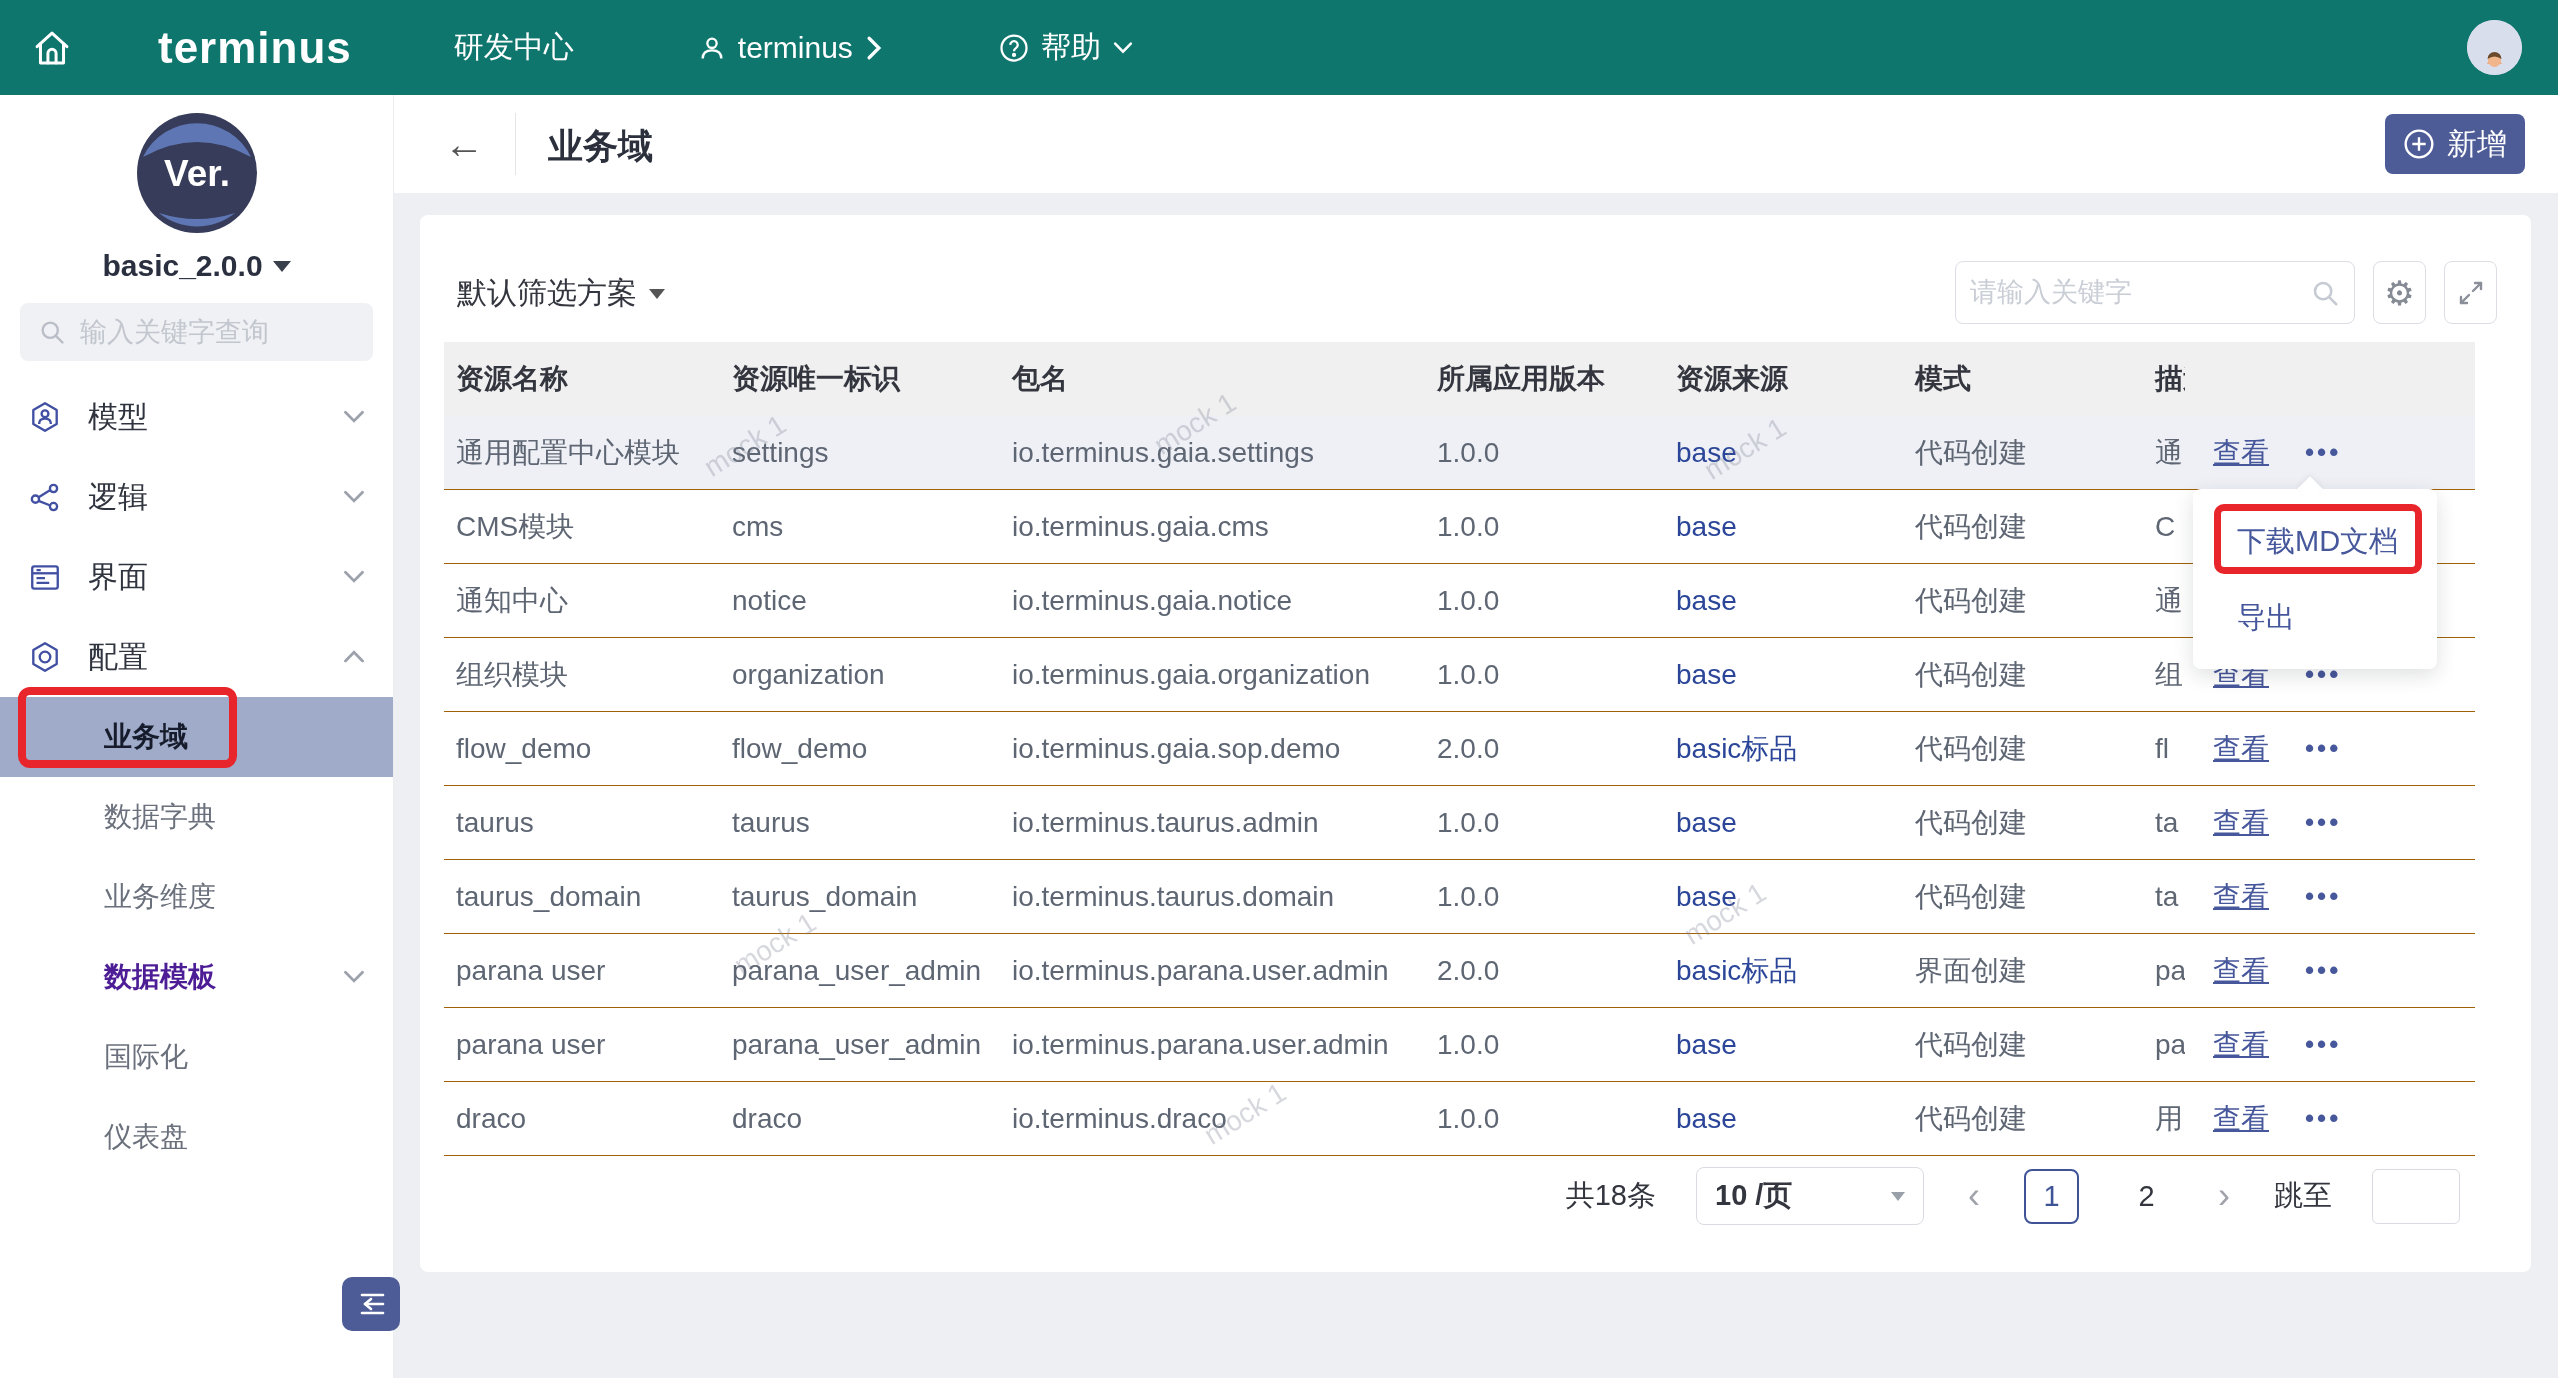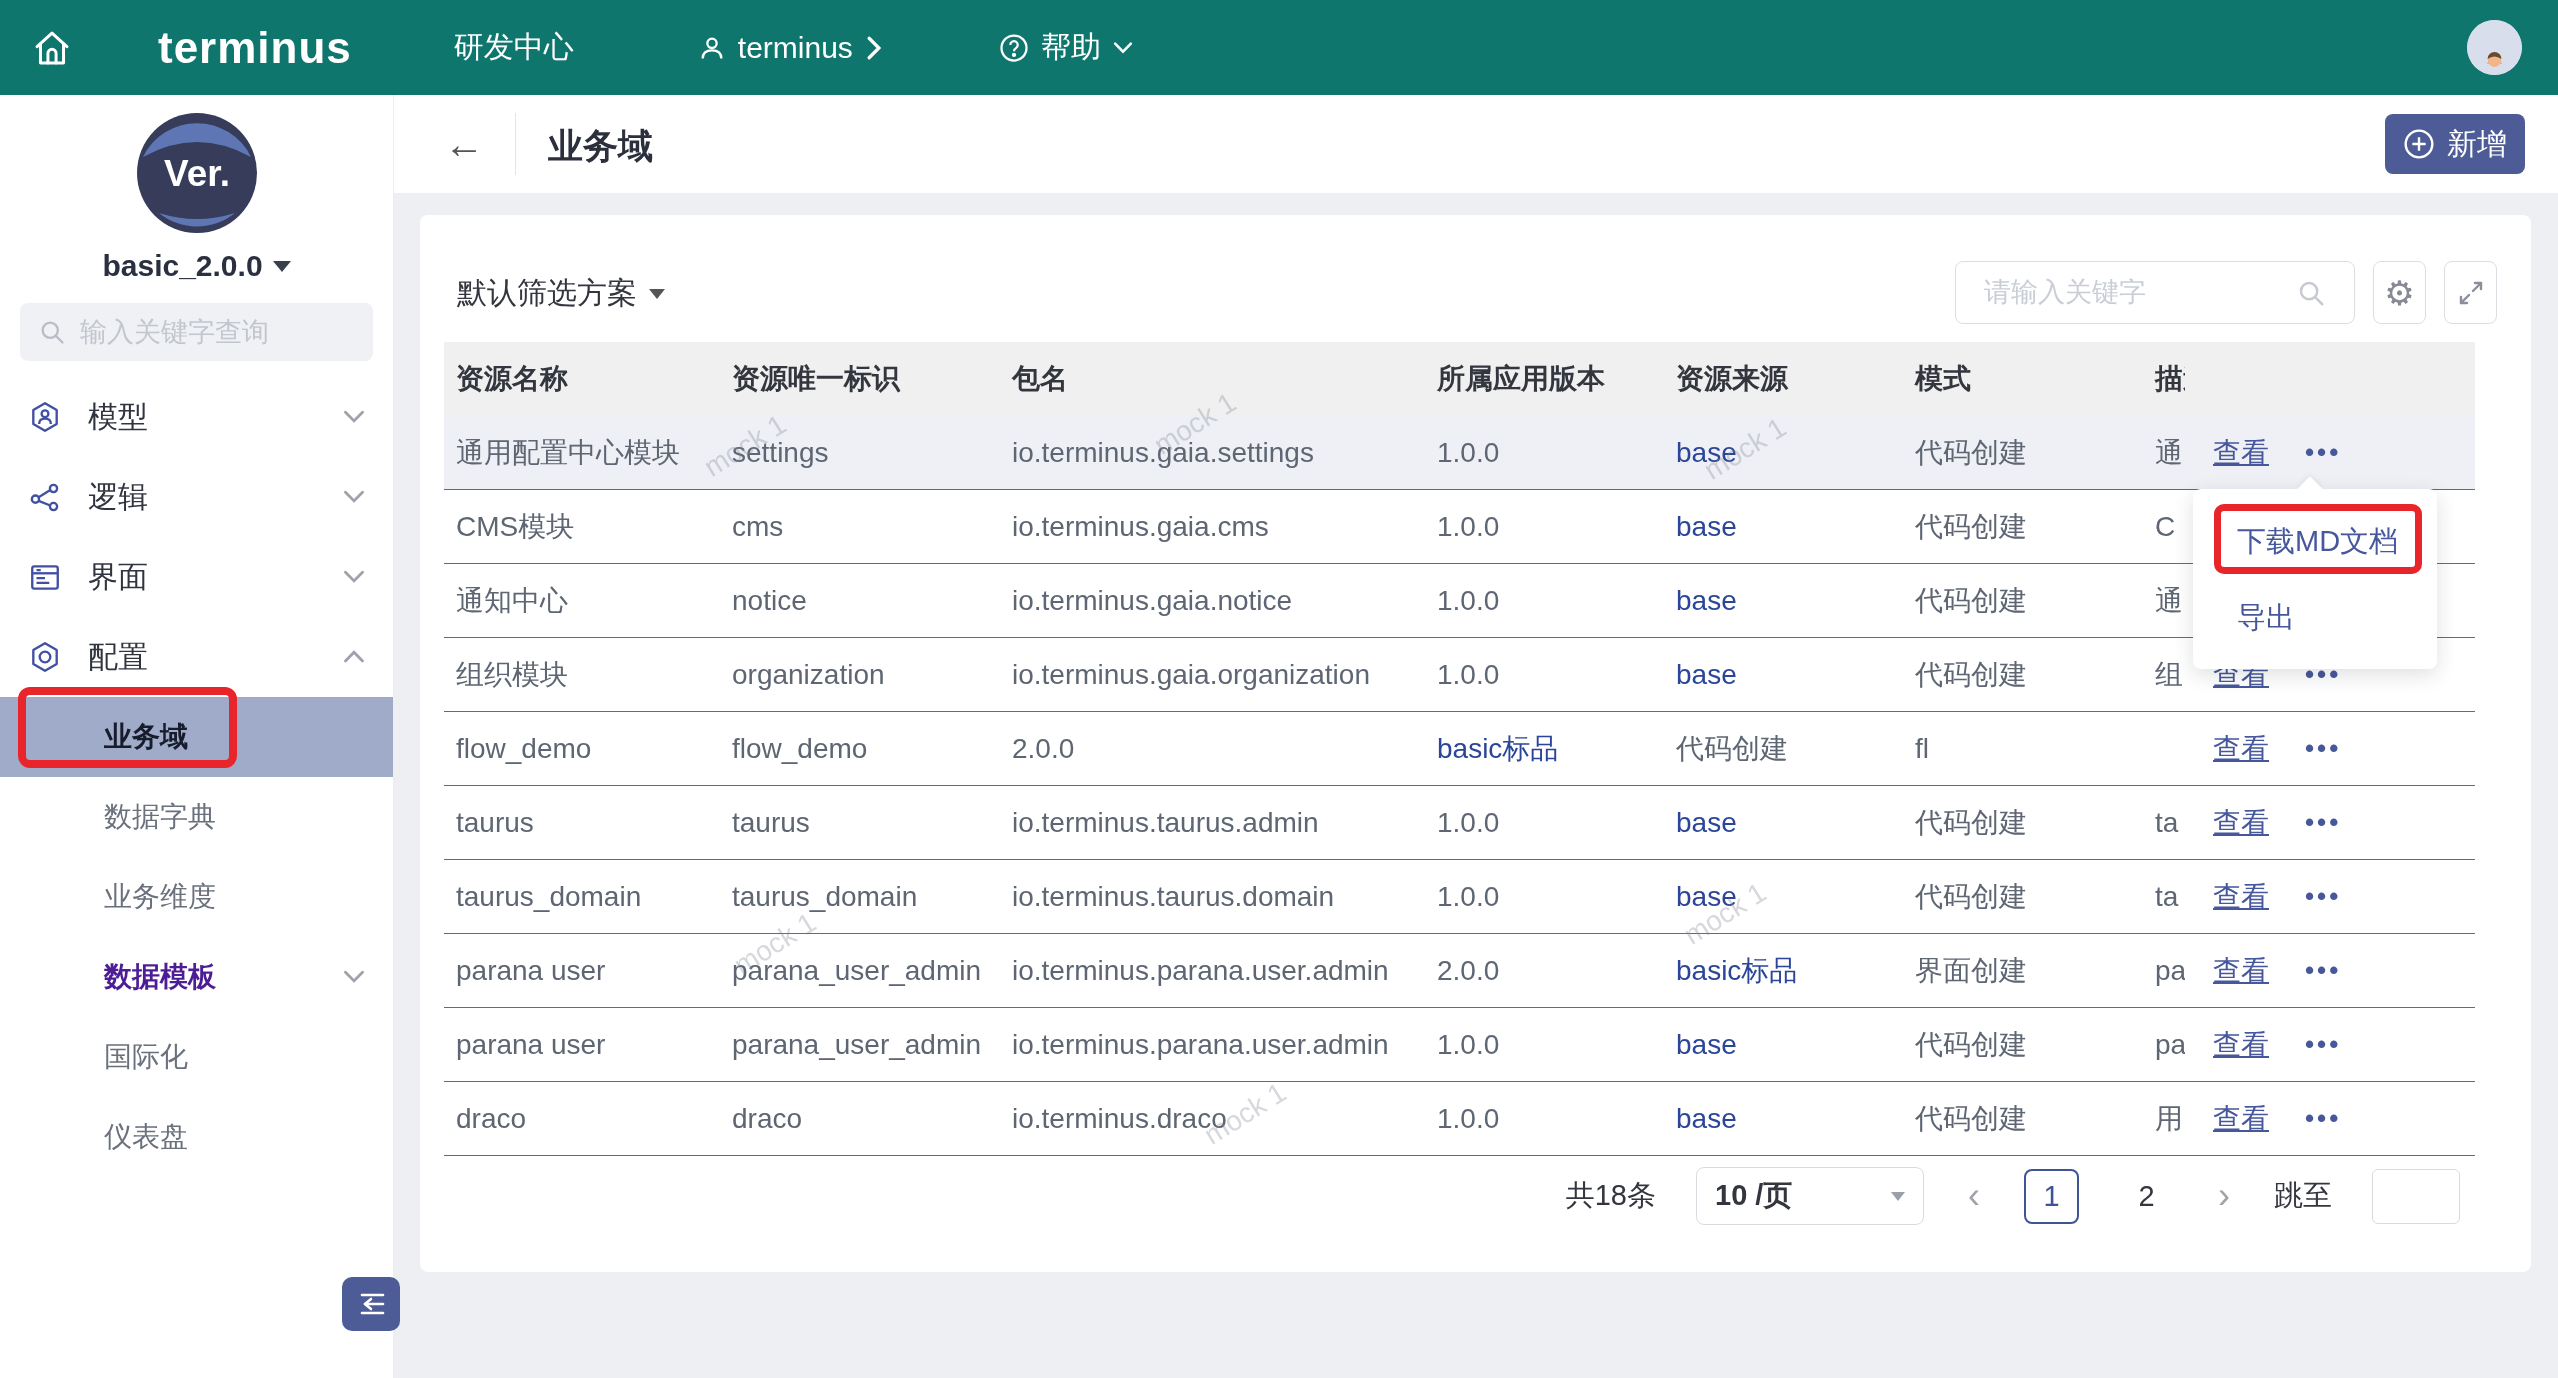--- a/index.html
+++ b/index.html
@@ -40,21 +40,21 @@
   #header-strip .ptitle { position:absolute; left:154px; top:28px; font-size:35px; font-weight:700; color:#2B303C; }
   #header-strip .add-btn { position:absolute; right:33px; top:19px; width:140px; height:60px; background:#4D5C96; border-radius:8px; color:#fff; font-size:30px; display:flex; align-items:center; justify-content:center; gap:12px; cursor:pointer; border:none; }
 
   
   #content { position:absolute; left:394px; top:193px; width:2164px; height:929px; background:#EDEFF3; }
   #card { position:absolute; left:26px; top:22px; width:2111px; height:1057px; background:#fff; border-radius:8px; }
 
   .filter { position:absolute; left:37px; top:58px; display:flex; align-items:center; gap:12px; font-size:30px; color:#33363E; cursor:pointer; }
   .filter .caret-down-solid { border-left-width:8px; border-right-width:8px; border-top-width:10px; border-top-color:#555; }
 
-  .tb-search { position:absolute; left:1535px; top:46px; width:400px; height:63px; border:1px solid #DCDEE3; border-radius:8px; display:flex; align-items:center; padding:0 28px; }
+  .tb-search { position:absolute; left:1535px; top:46px; width:400px; height:63px; border:1px solid #DCDEE3; border-radius:8px; display:flex; align-items:center; padding:0 14px; }
   .tb-search input { border:none; outline:none; font-size:27px; color:#333; width:100%; }
   .tb-search input::placeholder { color:#C9CDD5; }
   .icon-btn { position:absolute; top:46px; width:53px; height:63px; border:1px solid #DCDEE3; border-radius:8px; background:#fff; display:flex; align-items:center; justify-content:center; cursor:pointer; }
   #gear-btn { left:1953px; font-size:34px; color:#858A94; }
   #expand-btn { left:2024px; }
 
   
   #table { position:absolute; left:24px; top:115px; width:2031px;margin-top:12px; }
   .trow { position:relative; display:grid; grid-template-columns:276px 280px 425px 239px 239px 240px 1fr; height:74px; border-bottom:1px solid #a16207; background:#fff; }
   .trow.head { background:#F0F0F0; border-bottom:none; }
@@ -364,20 +364,21 @@
         <div class="td">组</div>
         <div class="acts">
           <a class="view">查看</a>
           <a class="more">•••</a>
         </div>
       </div>
 
       <div class="trow">
         <div class="td">flow_demo</div>
         <div class="td">flow_demo</div>
+        <div class="td">io.terminus.gaia.sop.demo</div>
         <div class="td">2.0.0</div>
         <div class="td"><a class="src-link">basic标品</a></div>
         <div class="td">代码创建</div>
         <div class="td">fl</div>
         <div class="acts">
           <a class="view">查看</a>
           <a class="more">•••</a>
         </div>
       </div>
 

